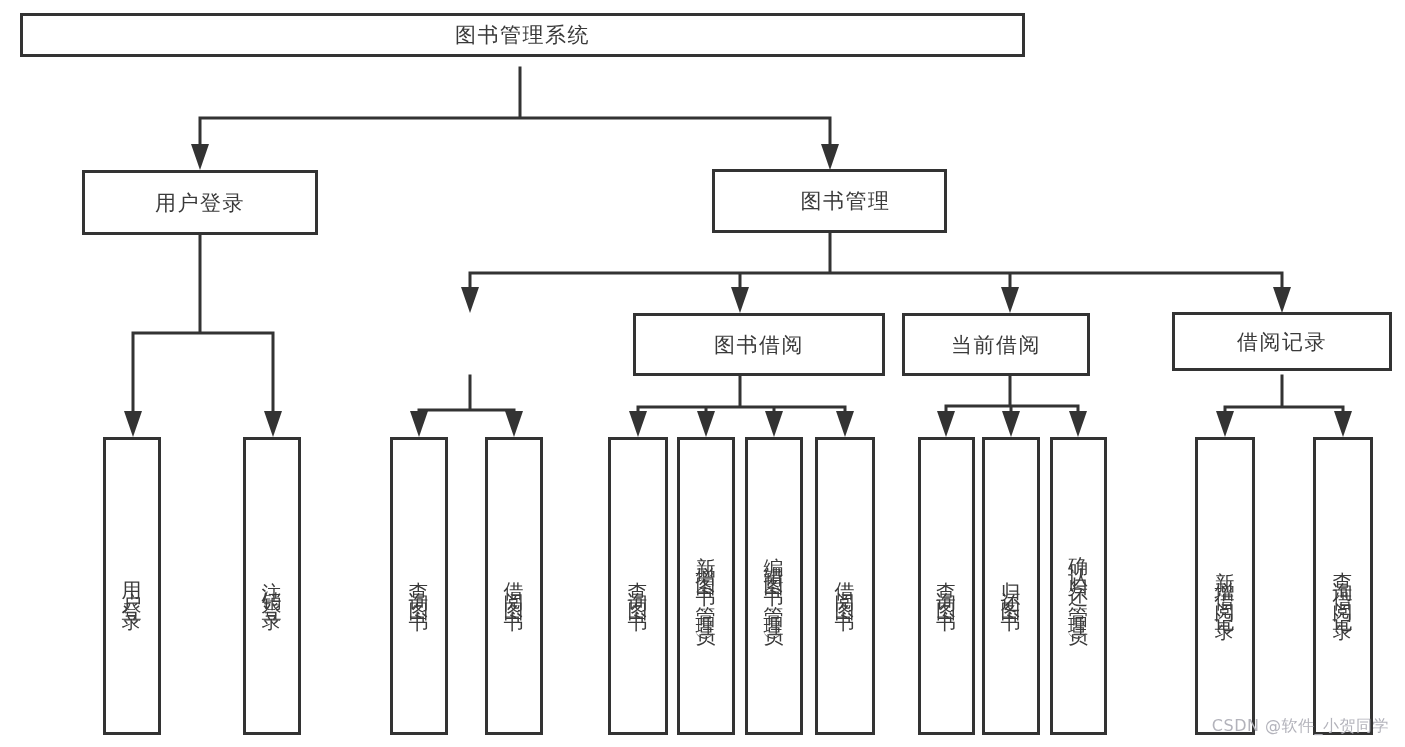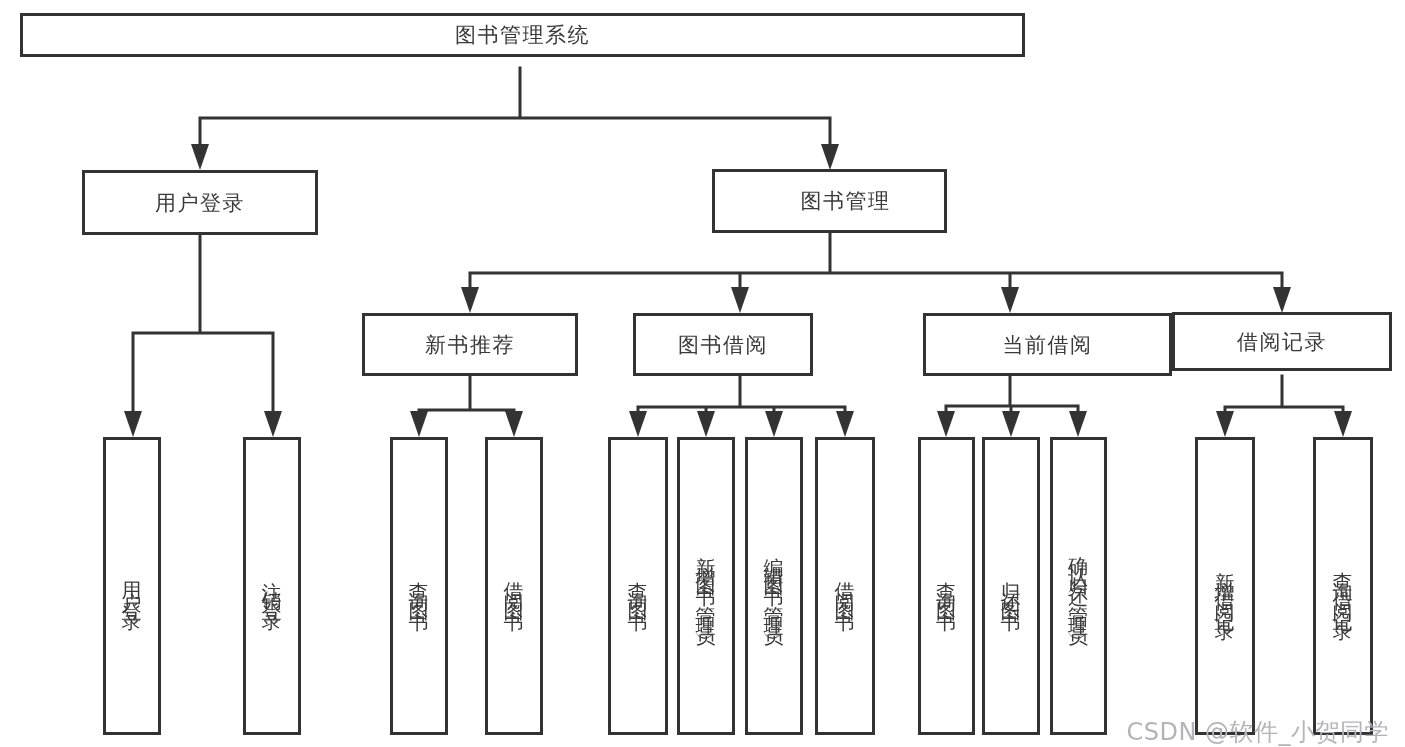--- a/index.html
+++ b/index.html
@@ -56,21 +56,21 @@
     font-size: 20px;
     letter-spacing: 10px;
     color: var(--text);
     line-height: 1;
     white-space: nowrap;
   }
   .watermark {
     position: absolute;
     right: 16px;
     top: 716px;
-    font-size: 24px;
+    font-size: 16px;
     color: var(--watermark);
     letter-spacing: 0.5px;
     z-index: 5;
     white-space: nowrap;
   }
 </style>
 </head>
 <body>
 
 <div id="canvas">
@@ -123,23 +123,22 @@
       <polygon points="1216,411 1234,411 1225,437"></polygon>
       <polygon points="1334,411 1352,411 1343,437"></polygon>
     </g>
   </svg>
 
   <div class="node" style="left:20px; top:13px; width:1005px; height:44px;">图书管理系统</div>
 
   <div class="node" style="left:82px; top:170px; width:236px; height:65px;">用户登录</div>
   <div class="node" style="left:712px; top:169px; width:235px; height:64px;padding-left:32px;">图书管理</div>
 
-  <div class="node" style="left:362px; top:313px; width:216px; height:63px;">新书推荐</div>
-  <div class="node" style="left:633px; top:313px; width:180px; height:63px;">图书借阅</div>
-  <div class="node" style="left:923px; top:313px; width:249px; height:63px;">当前借阅</div>
+  <div class="node" style="left:633px; top:313px; width:252px; height:63px;">图书借阅</div>
+  <div class="node" style="left:902px; top:313px; width:188px; height:63px;">当前借阅</div>
   <div class="node" style="left:1172px; top:312px; width:220px; height:59px;">借阅记录</div>
 
   <div class="vnode" style="left:103px; top:437px; width:58px; height:298px;">用户登录</div>
   <div class="vnode" style="left:243px; top:437px; width:58px; height:298px;">注销登录</div>
 
   <div class="vnode" style="left:390px; top:437px; width:58px; height:298px;">查询图书</div>
   <div class="vnode" style="left:485px; top:437px; width:58px; height:298px;">借阅图书</div>
 
   <div class="vnode" style="left:608px; top:437px; width:60px; height:298px;">查询图书</div>
   <div class="vnode" style="left:677px; top:437px; width:58px; height:298px;">新增图书（管理员）</div>

